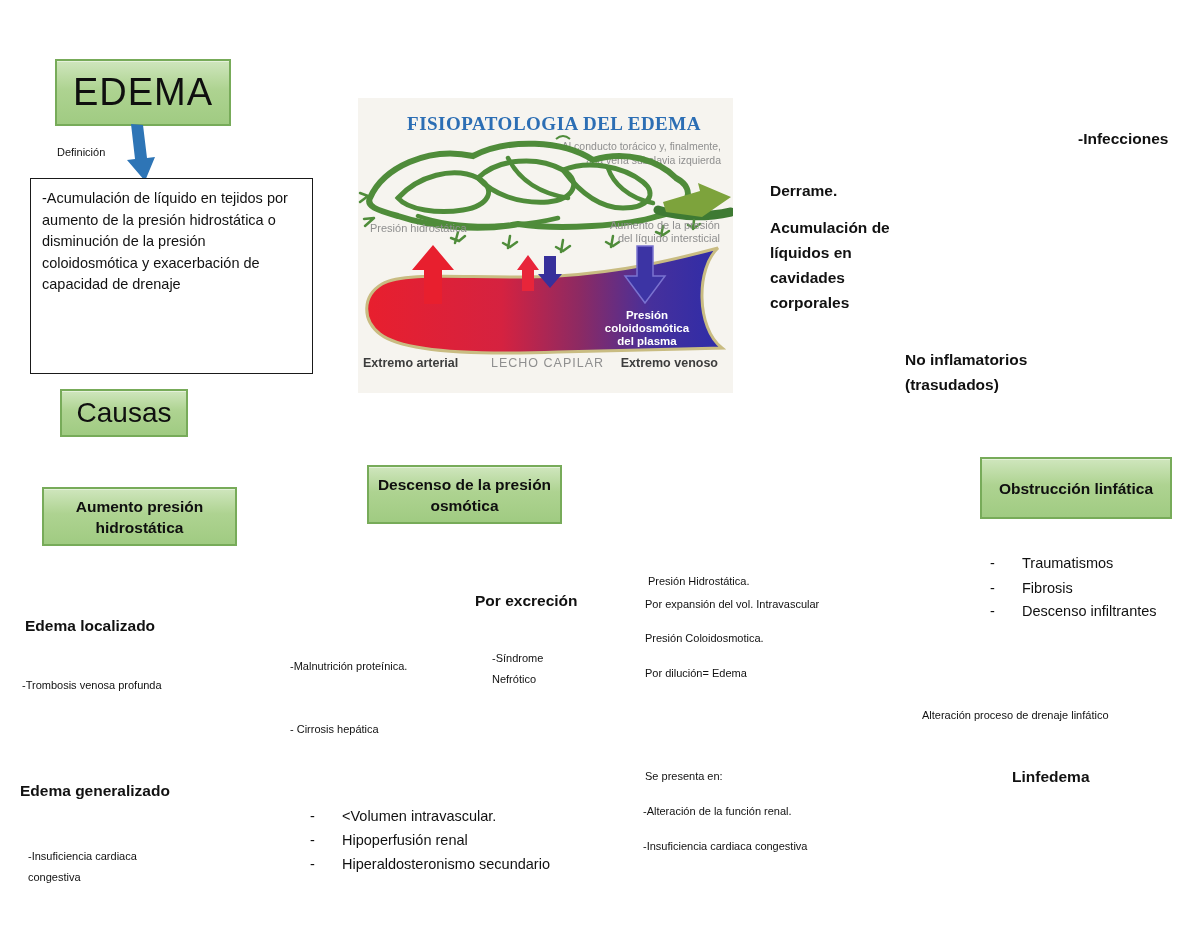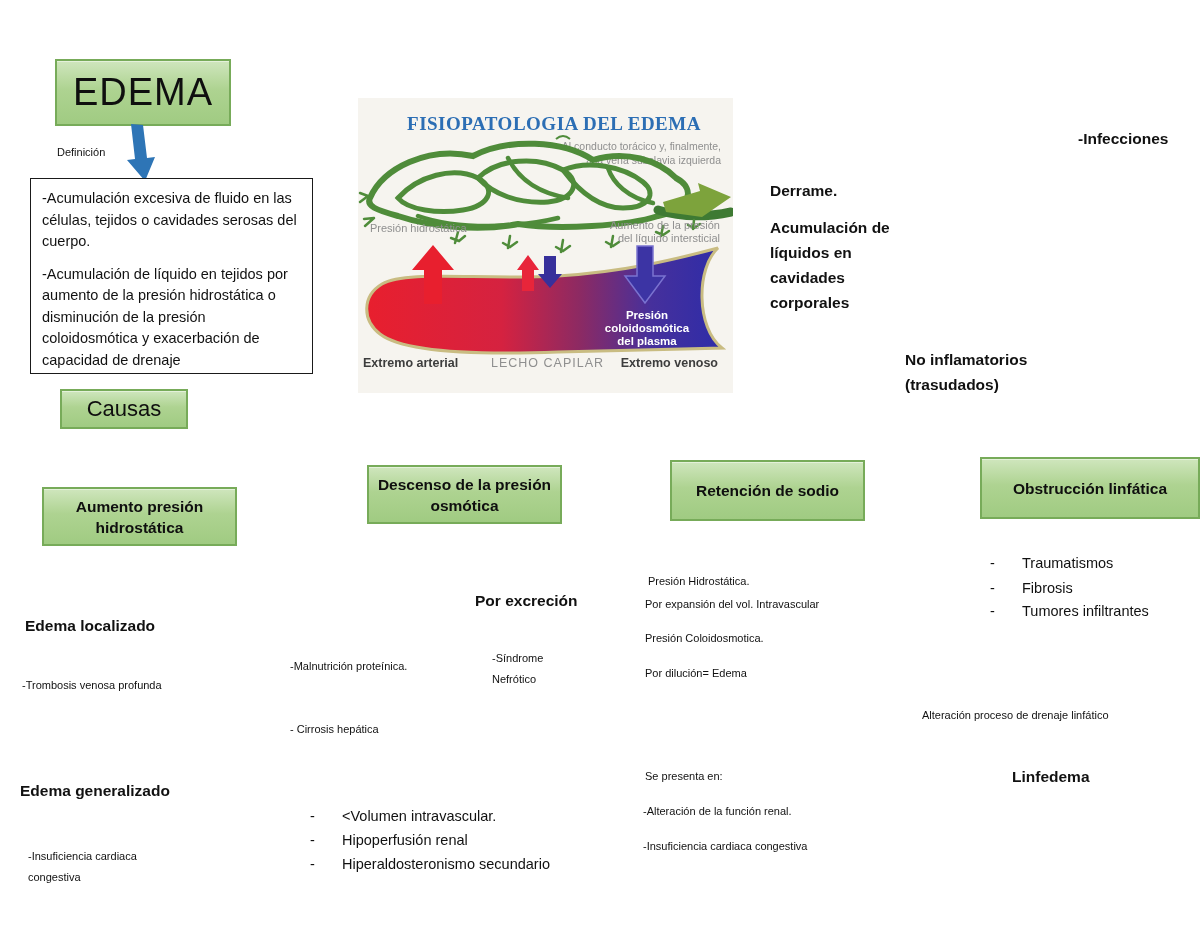--- a/index.html
+++ b/index.html
@@ -10,21 +10,21 @@
   .abs{position:absolute;}
   .gbox{
     position:absolute;
     background:linear-gradient(180deg,#cfe6bd 0%,#aed391 45%,#a0cb82 100%);
     border:2px solid #77ab59;
     box-shadow:inset 0 1px 0 rgba(255,255,255,.45);
     display:flex;align-items:center;justify-content:center;text-align:center;
     color:#0f0f0f;box-sizing:border-box;
   }
   .edema-box{left:55px;top:59px;width:176px;height:67px;font-size:38px;letter-spacing:1px;font-weight:500;}
-  .causas-box{left:60px;top:389px;width:128px;height:40px;font-size:22px;font-weight:500;}
+  .causas-box{left:60px;top:389px;width:128px;height:48px;font-size:28px;font-weight:500;}
   .cause-box{font-size:15.5px;font-weight:700;line-height:21px;padding:4px 8px;}
   .def-label{left:57px;top:142px;font-size:14.5px;}
   .def-box{
     left:30px;top:178px;width:283px;height:196px;background:#ffffff;
     border:1.6px solid #1a1a1a;box-sizing:border-box;padding:9px 11px;
     font-size:14.5px;line-height:21.5px;
   }
   .def-box p{margin:0 0 11px 0;}
   .plain{position:absolute;font-size:11px;line-height:21px;}
   .bold{font-weight:700;}
@@ -45,21 +45,20 @@
   <div class="gbox edema-box">
     <span>EDEMA</span>
   </div>
 
   <div class="plain def-label abs">Definición</div>
   <svg class="abs" style="left:122px;top:124px" width="40" height="58" viewBox="0 0 40 58">
     <polygon points="9,0 21,1 25,34 33,33 23,57 5,36 13,35" fill="#2e75b6"></polygon>
   </svg>
 
   <div class="def-box abs">
-    <p>-Acumulación excesiva de fluido en las células, tejidos o cavidades serosas del cuerpo.</p>
     <p>-Acumulación de líquido en tejidos por aumento de la presión hidrostática o disminución de la presión coloidosmótica y exacerbación de capacidad de drenaje</p>
   </div>
 
   <div class="gbox causas-box">
     <span>Causas</span>
   </div>
 
   <div class="figure abs">
     <svg width="375" height="295" viewBox="0 0 375 295">
       <defs>
@@ -129,24 +128,21 @@
   <div class="plain bold b16 abs" style="left:770px;top:178px">Derrame.</div>
   <div class="plain bold b16 abs" style="left:770px;top:215px;width:136px">Acumulación de líquidos en cavidades corporales</div>
   <div class="plain bold b16 abs" style="left:905px;top:347px;width:140px">No inflamatorios (trasudados)</div>
 
   <div class="gbox cause-box" style="left:42px;top:487px;width:195px;height:59px">
     <span>Aumento presión hidrostática</span>
   </div>
   <div class="gbox cause-box" style="left:367px;top:465px;width:195px;height:59px">
     <span>Descenso de la presión osmótica</span>
   </div>
-  <div class="gbox cause-box" style="left:670px;top:460px;width:195px;height:61px">
-    <span>Retención de sodio</span>
-  </div>
-  <div class="gbox cause-box" style="left:980px;top:457px;width:220px;height:62px">
+  <div class="gbox cause-box" style="left:980px;top:457px;width:192px;height:62px">
     <span>Obstrucción linfática</span>
   </div>
 
   <div class="plain bold b16 abs" style="left:25px;top:613px">Edema localizado</div>
   <div class="plain abs" style="left:22px;top:675px;width:150px">-Trombosis venosa profunda</div>
   <div class="plain bold b16 abs" style="left:20px;top:778px">Edema generalizado</div>
   <div class="plain abs" style="left:28px;top:846px;width:150px">-Insuficiencia cardiaca congestiva</div>
 
   <div class="plain bold b16 abs" style="left:475px;top:588px">Por excreción</div>
   <div class="plain abs" style="left:290px;top:656px;width:125px">-Malnutrición proteínica.</div>
@@ -177,18 +173,18 @@
   <div class="bullet-row" style="left:990px;top:553px">
     <span class="dash">-</span>
     <span class="btxt">Traumatismos</span>
   </div>
   <div class="bullet-row" style="left:990px;top:578px">
     <span class="dash">-</span>
     <span class="btxt">Fibrosis</span>
   </div>
   <div class="bullet-row" style="left:990px;top:601px">
     <span class="dash">-</span>
-    <span class="btxt">Tumores infiltrantes</span>
+    <span class="btxt">Descenso infiltrantes</span>
   </div>
   <div class="plain abs" style="left:922px;top:705px">Alteración proceso de drenaje linfático</div>
   <div class="plain bold b16 abs" style="left:1012px;top:764px">Linfedema</div>
 
 </div>
 
 </body></html>

